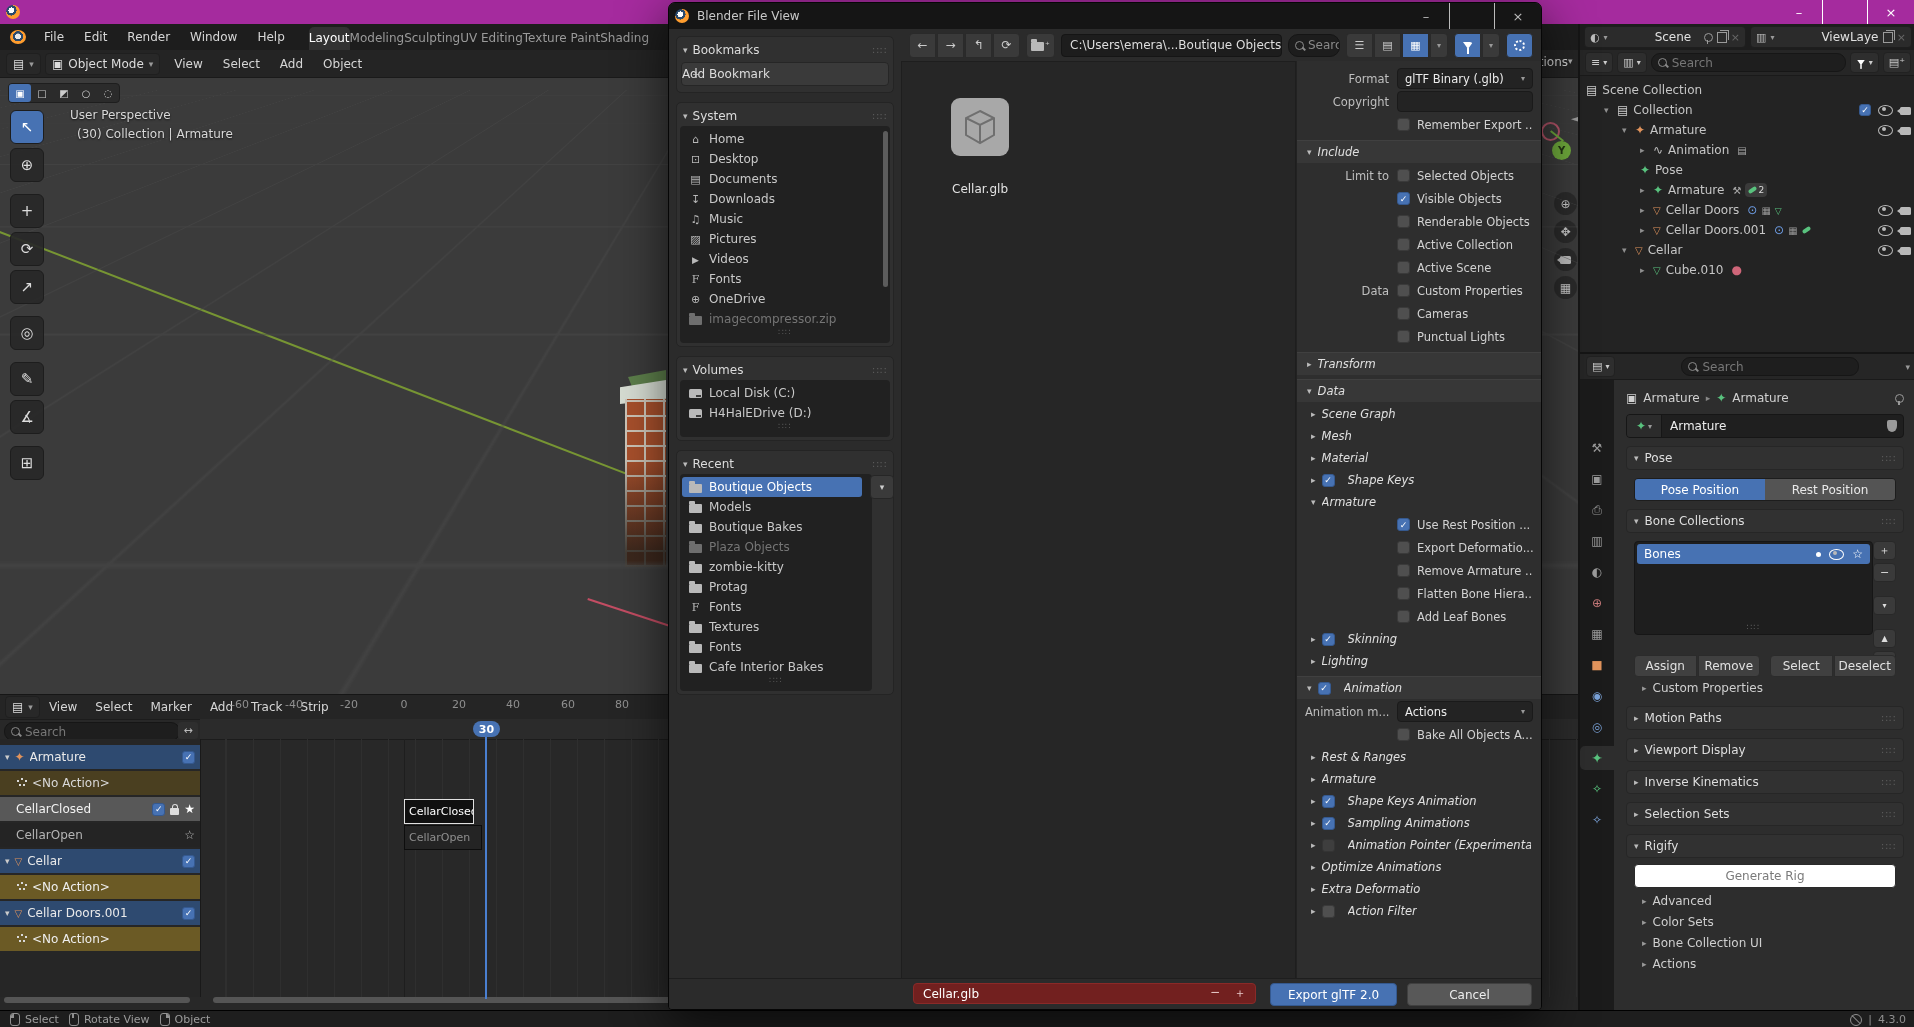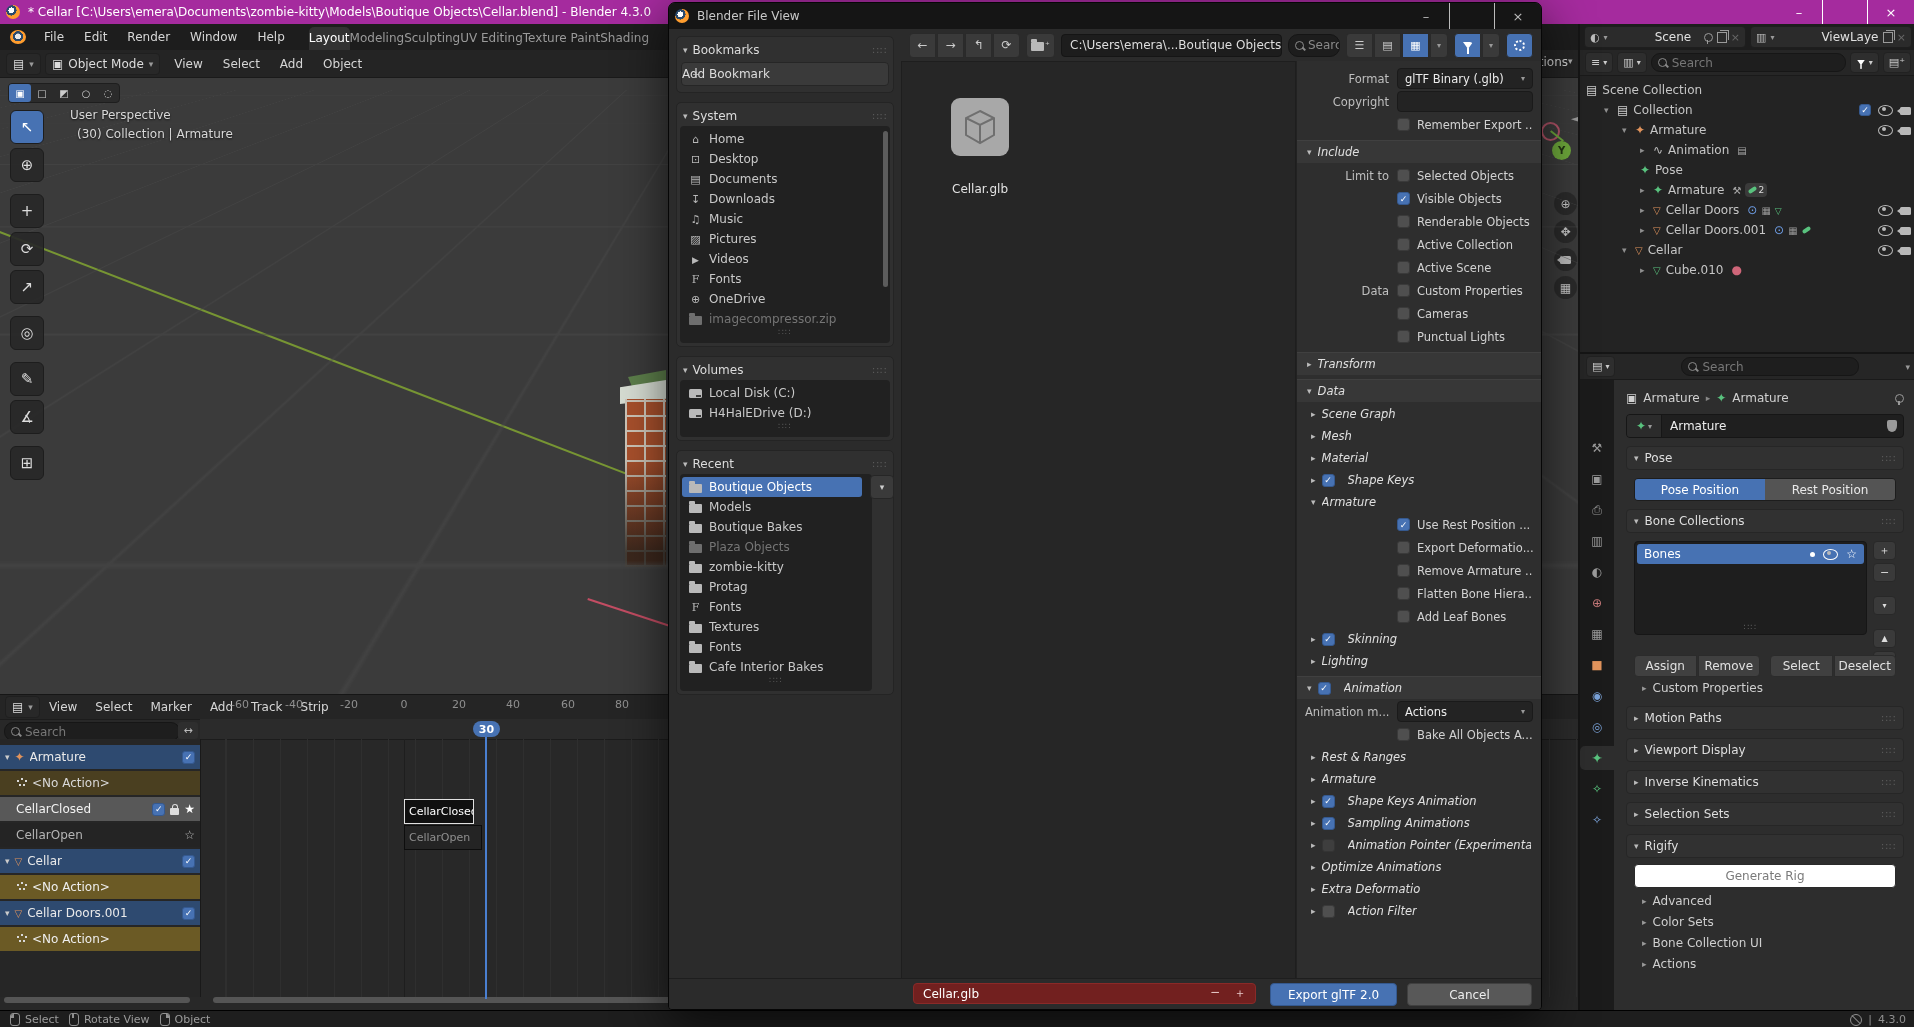--- a/index.html
+++ b/index.html
@@ -180,21 +180,21 @@
   .namefield{height:22px;background:#1f1f1f;border:1px solid #161616;border-radius:4px;display:flex;align-items:center;margin-top:6px;overflow:hidden;}
   .namefield .nf-ic{width:34px;height:100%;background:#2b2b2b;display:flex;align-items:center;justify-content:center;gap:2px;border-right:1px solid #161616;}
   .namefield .nf-txt{padding-left:8px;color:#ececec;flex:1;}
   .i-shield{width:10px;height:12px;background:#9a9a9a;border-radius:2px 2px 50% 50%;margin-right:6px;}
   .phead{height:22px;background:#313131;border:1px solid #262626;border-radius:4px;display:flex;align-items:center;gap:6px;padding:0 7px;margin-top:8px;color:#dedede;}
   .phead .chev9{font-size:9px;color:#bbb;}
   .grip{margin-left:auto;color:#5d5d5d;letter-spacing:1px;font-size:10px;}
   .segmented{display:flex;height:21px;margin:8px 8px 2px;border-radius:4px;overflow:hidden;border:1px solid #1d1d1d;}
   .segmented div{flex:1;display:flex;align-items:center;justify-content:center;color:#e8e8e8;background:#545454;}
   .segmented .on{background:#4772b3;color:#fff;}
-  #bc-wrap{display:flex;gap:6px;margin:8px 8px 0;height:110px;align-items:flex-start;}
+  #bc-wrap{display:flex;gap:0;margin:8px 8px 0;height:110px;align-items:flex-start;}
   #bc-list{flex:1;height:88px;background:#1e1e1e;border:1px solid #161616;border-radius:4px;position:relative;padding:2px;}
   .bcrow{height:20px;border-radius:3px;display:flex;align-items:center;gap:6px;padding:0 7px;color:#ddd;}
   .bcrow.selected{background:#4772b3;color:#fff;}
   .bcrow .dot{width:5px;height:5px;border-radius:50%;background:#fff;}
   .bcgrip{position:absolute;bottom:2px;left:50%;transform:translateX(-50%);color:#5a5a5a;font-size:9px;letter-spacing:1px;}
   #bc-side{width:23px;display:flex;flex-direction:column;gap:3px;}
   .sqbtn{width:23px;height:19px;background:#3a3a3a;border:1px solid #282828;border-radius:4px;color:#ddd;display:flex;align-items:center;justify-content:center;font-size:11px;box-sizing:border-box;}
   #bc-btns{display:flex;gap:10px;margin:4px 8px 0;}
   .btnpair{display:flex;flex:1;gap:1px;}
   .pbtn{flex:1;height:20px;background:#404040;border:1px solid #2b2b2b;display:flex;align-items:center;justify-content:center;color:#e0e0e0;}
@@ -270,21 +270,20 @@
   .i-funnel::after{content:"";position:absolute;left:-1px;top:-1px;width:2px;height:6px;background:#fff;}
   .i-gear{width:11px;height:11px;border-radius:50%;border:2.5px dotted #fff;box-sizing:border-box;}
 </style>
 </head>
 <body>
 
 <div id="stage">
 
   <div id="titlebar" class="abs">
     <span class="blogo"></span>
-    <span class="ttext">* Cellar [C:\Users\emera\Documents\zombie-kitty\Models\Boutique Objects\Cellar.blend] - Blender 4.3.0</span>
     <span class="wincontrols">
       <span>–</span>
       <span>
           <span class="ic-restore"></span>
         </span>
       <span>×</span>
     </span>
   </div>
 
   <div id="menubar" class="abs">

